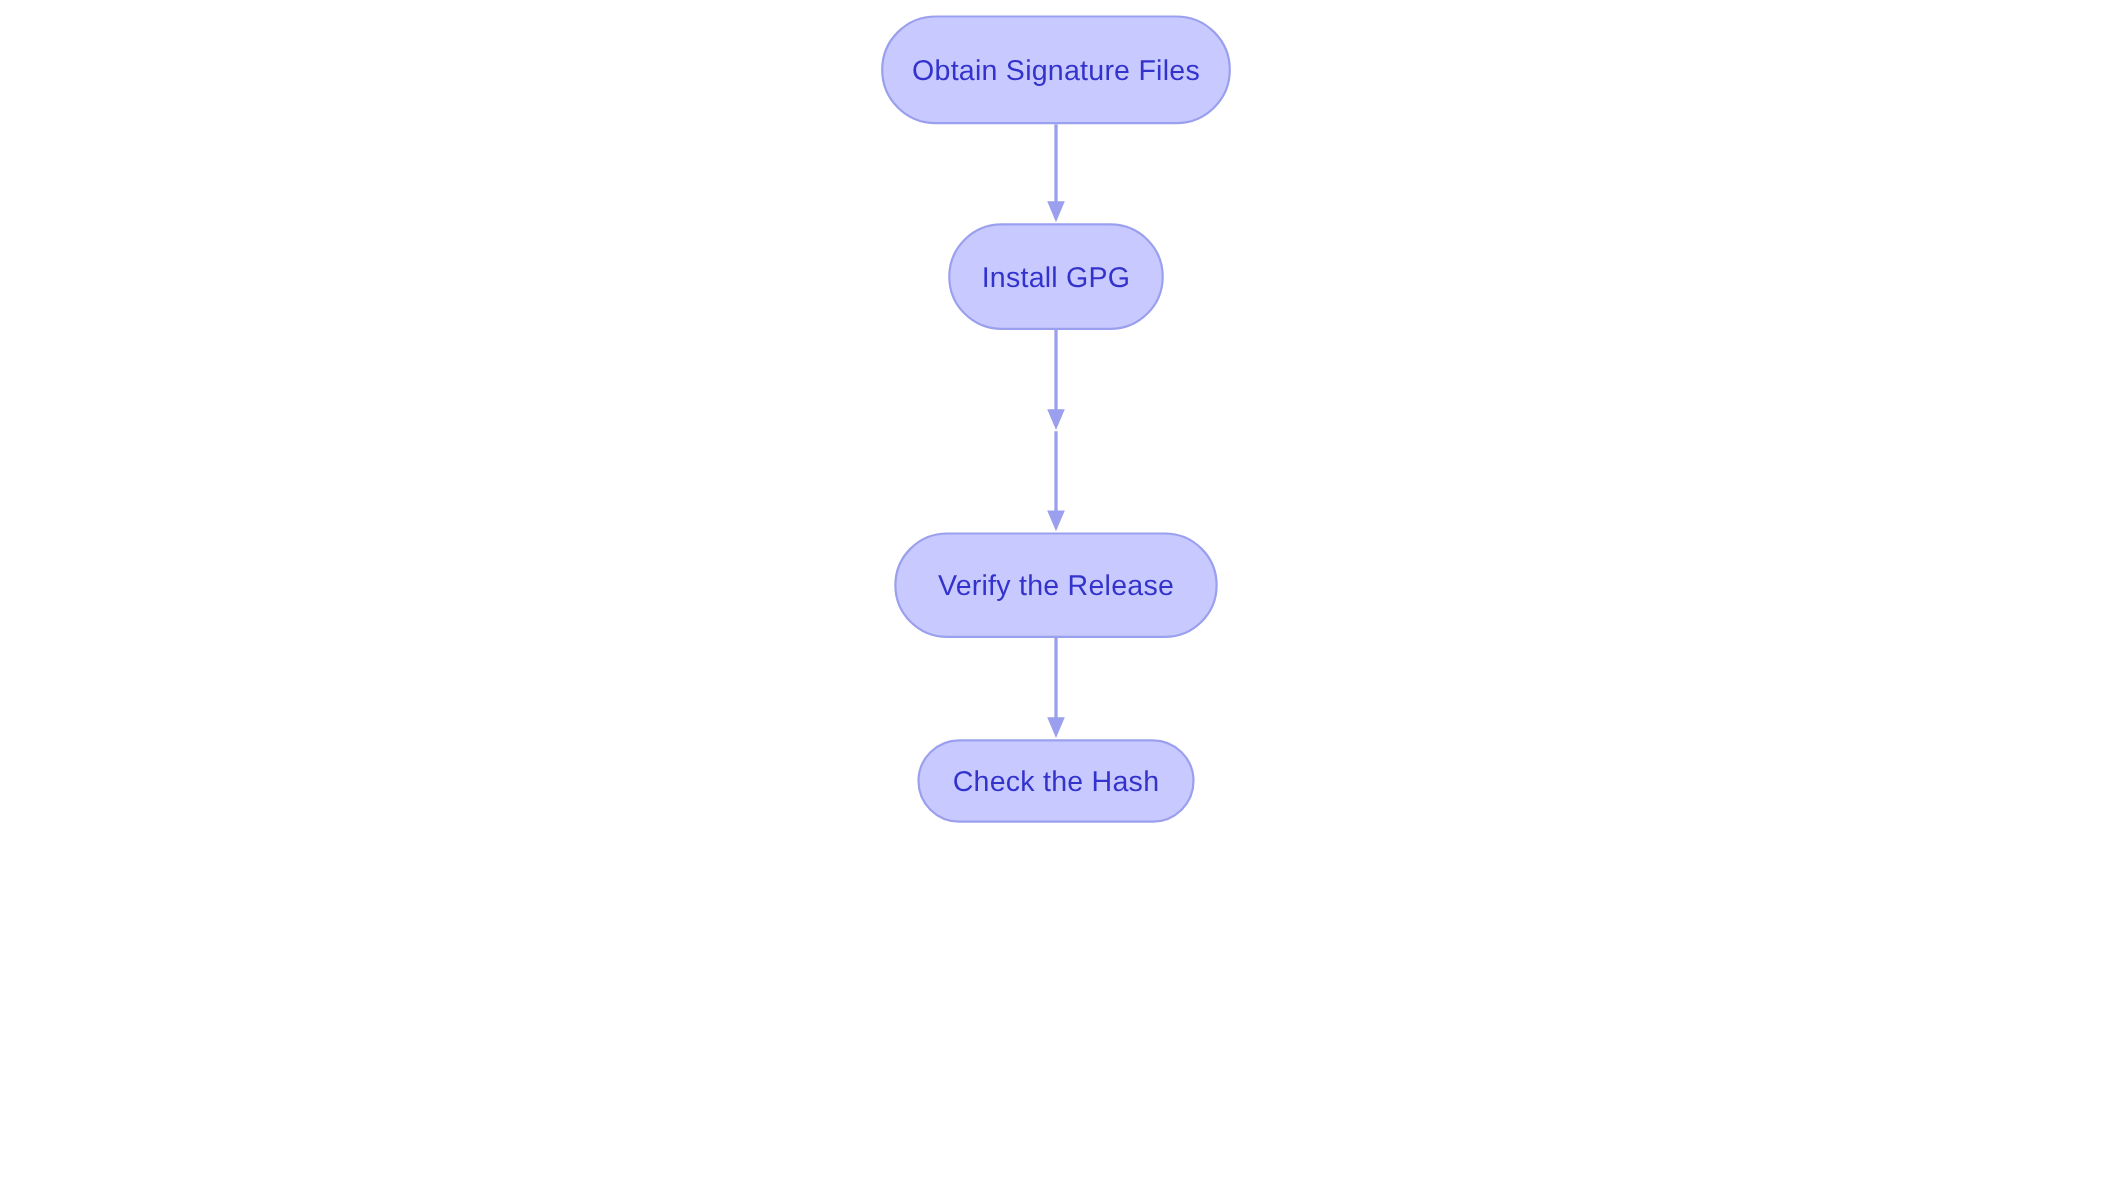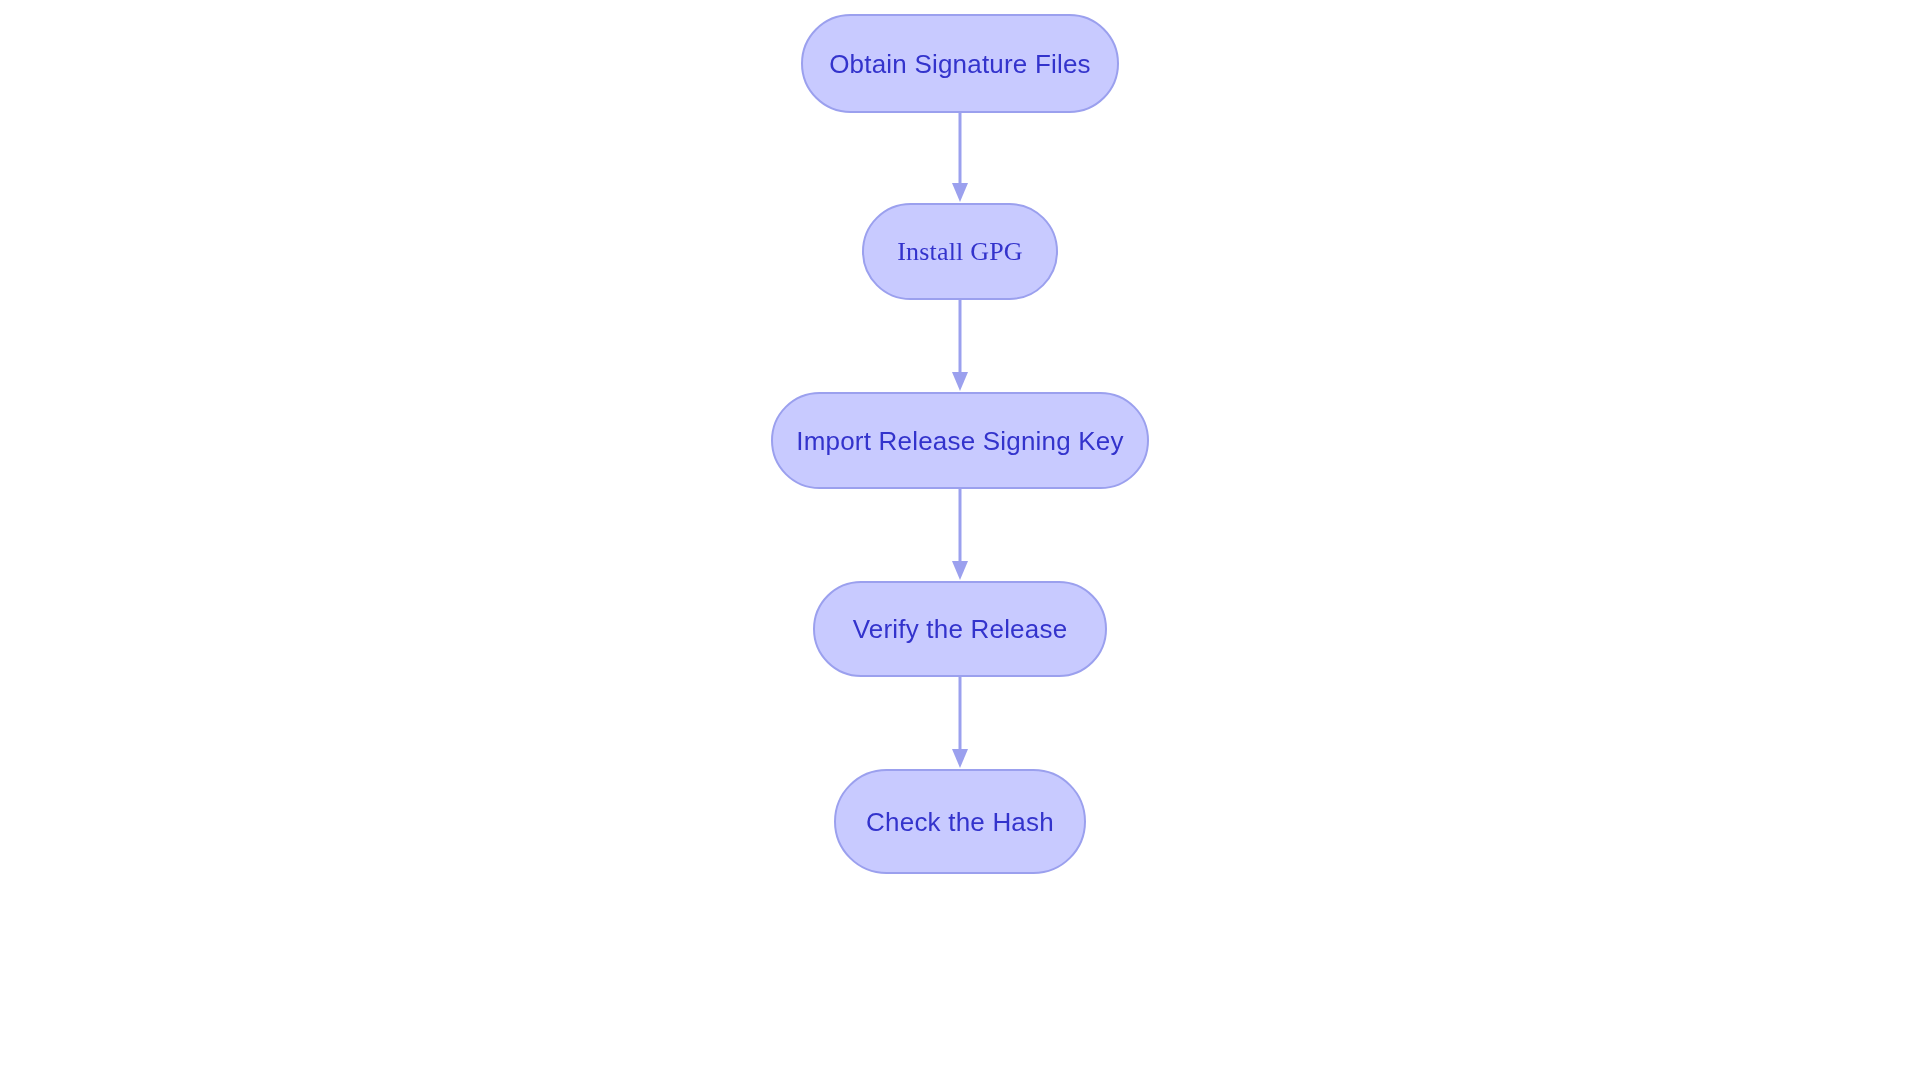--- a/index.html
+++ b/index.html
@@ -52,24 +52,24 @@
 
   .node-label {
     color: #3333cc;
     font-size: 26px;
     line-height: 1;
     white-space: nowrap;
   }
 
   
   .node-1 { width: 318px; height: 99px; }
-  .node-2 { width: 196px; height: 97px; font-family: Liberation Serif, serif; }
+  .node-2 { width: 196px; height: 97px; }
   .node-3 { width: 378px; height: 97px; }
   .node-4 { width: 294px; height: 96px; }
-  .node-5 { width: 252px; height: 105px; }
+  .node-5 { width: 252px; height: 76px; }
 
   
   .connector {
     position: relative;
     width: 20px;
     display: flex;
     justify-content: center;
   }
   .connector svg {
     display: block;
@@ -116,23 +116,20 @@
       <span class="node-label">Install GPG</span>
     </div>
 
     <div class="connector conn-2">
       <svg width="20" height="92" viewBox="0 0 20 92" aria-hidden="true">
         <line class="edge-line" x1="10" y1="0" x2="10" y2="76"></line>
         <polygon class="edge-arrow" points="10,91 2,72 18,72"></polygon>
       </svg>
     </div>
 
-    <div class="node node-3">
-      <span class="node-label">Import Release Signing Key</span>
-    </div>
 
     <div class="connector conn-3">
       <svg width="20" height="92" viewBox="0 0 20 92" aria-hidden="true">
         <line class="edge-line" x1="10" y1="0" x2="10" y2="76"></line>
         <polygon class="edge-arrow" points="10,91 2,72 18,72"></polygon>
       </svg>
     </div>
 
     <div class="node node-4">
       <span class="node-label">Verify the Release</span>

